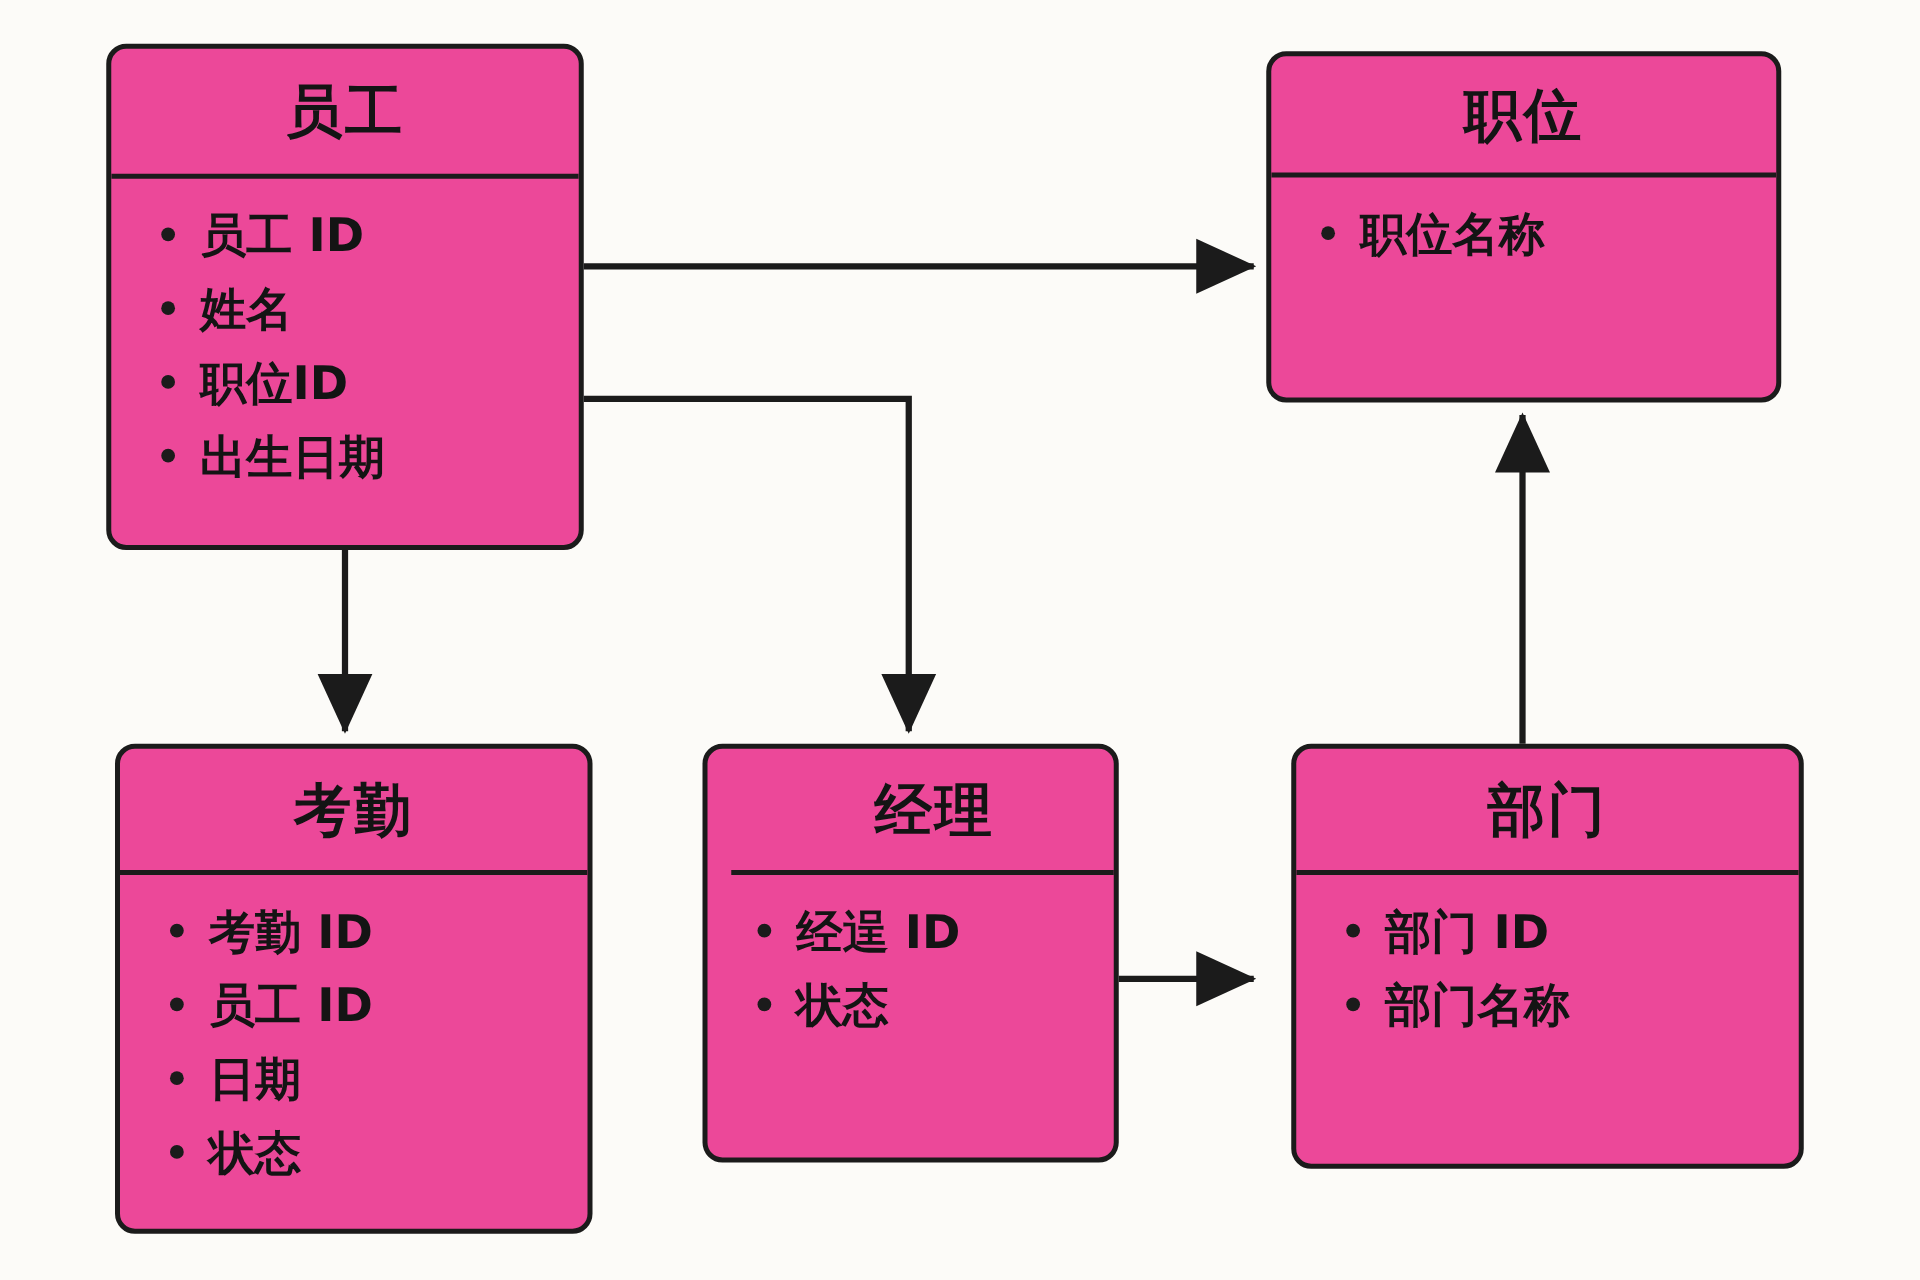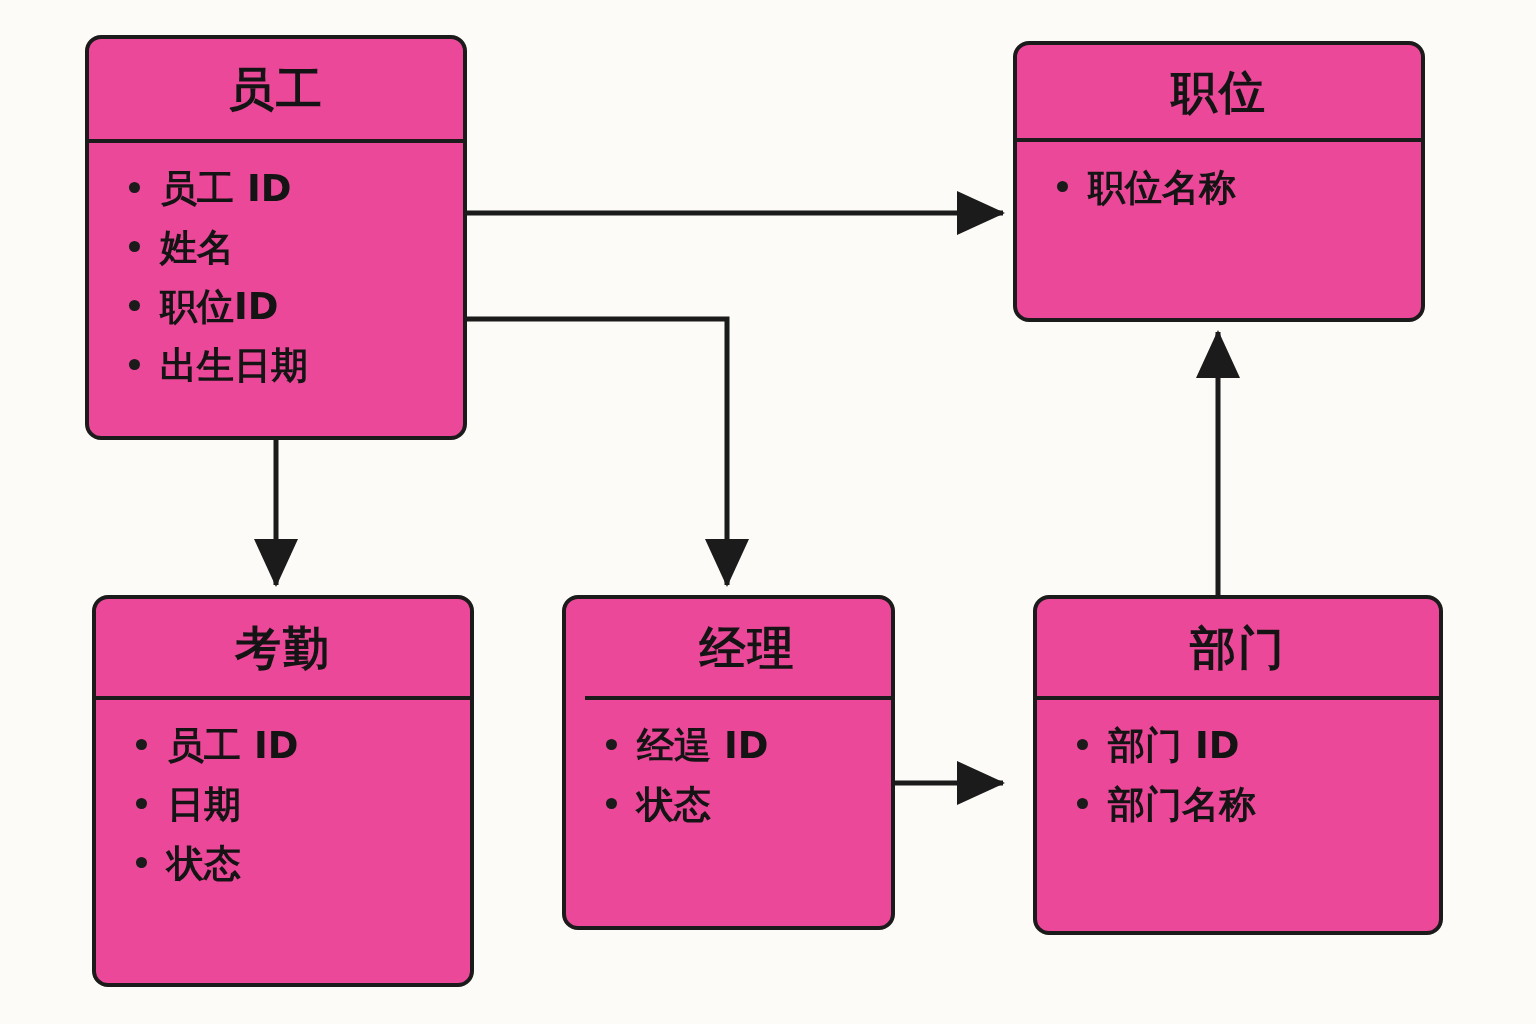--- a/index.html
+++ b/index.html
@@ -171,20 +171,24 @@
   </div>
 
   <div class="entity" id="entity-attendance">
     <div class="entity-header">
       <span class="entity-title">考勤</span>
     </div>
     <div class="entity-body">
       <ul class="attr-list">
         <li class="attr-item">
           <span class="attr-bullet"></span>
+          <span class="attr-label">考勤 ID</span>
+        </li>
+        <li class="attr-item">
+          <span class="attr-bullet"></span>
           <span class="attr-label">员工 ID</span>
         </li>
         <li class="attr-item">
           <span class="attr-bullet"></span>
           <span class="attr-label">日期</span>
         </li>
         <li class="attr-item">
           <span class="attr-bullet"></span>
           <span class="attr-label">状态</span>
         </li>

